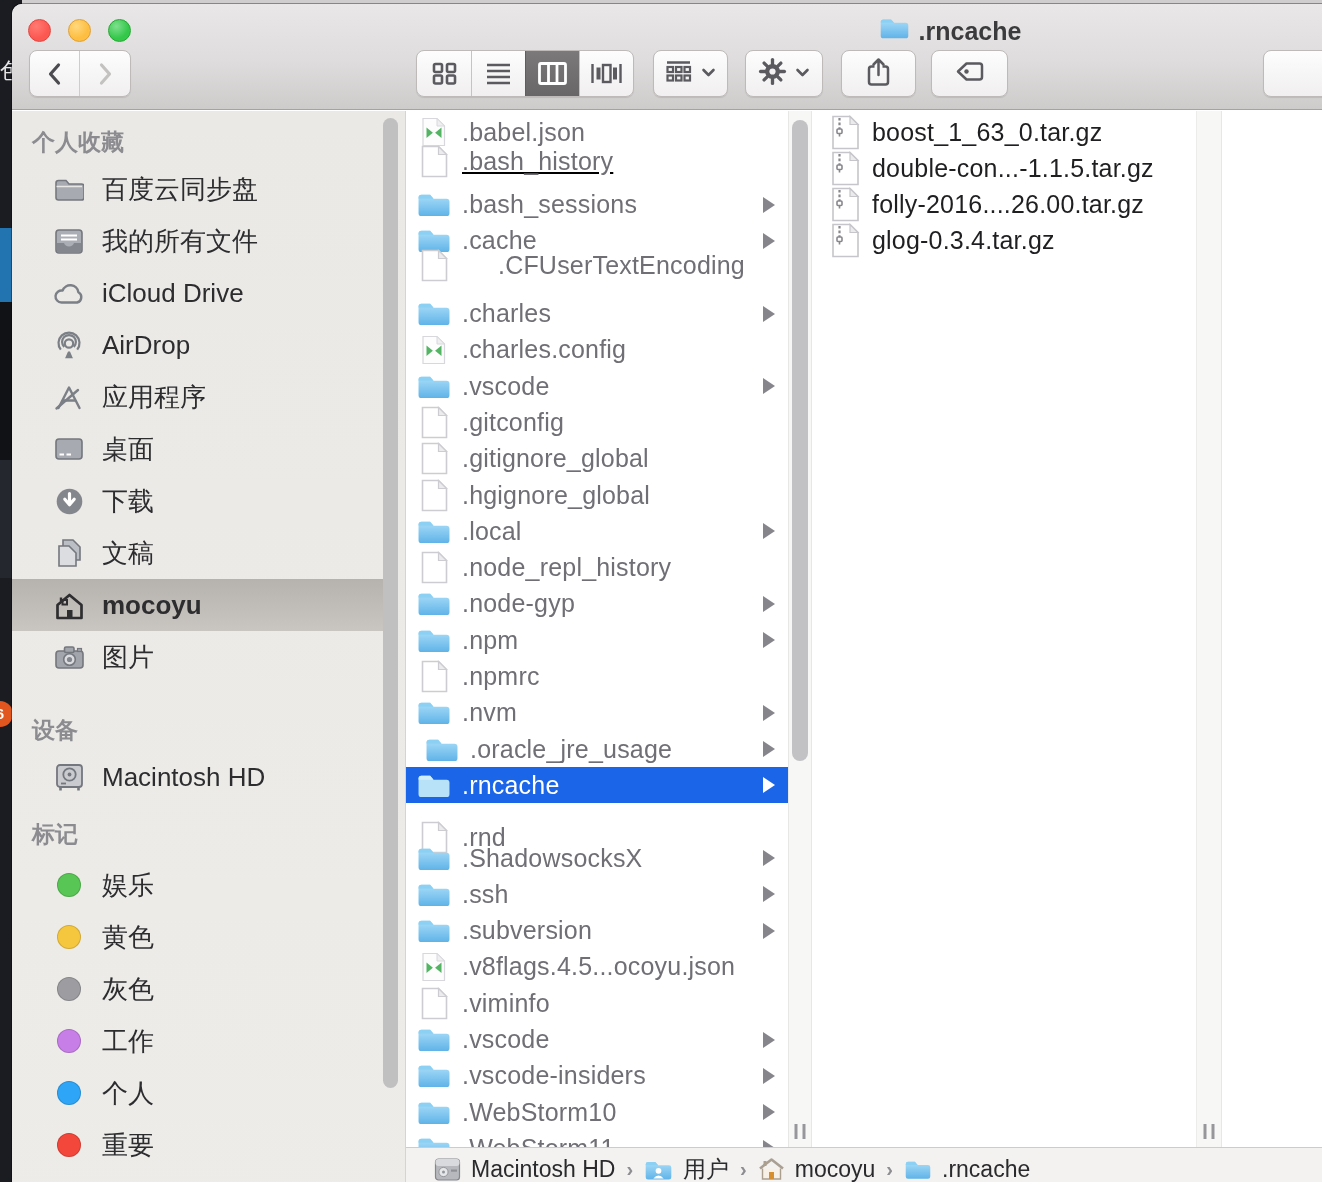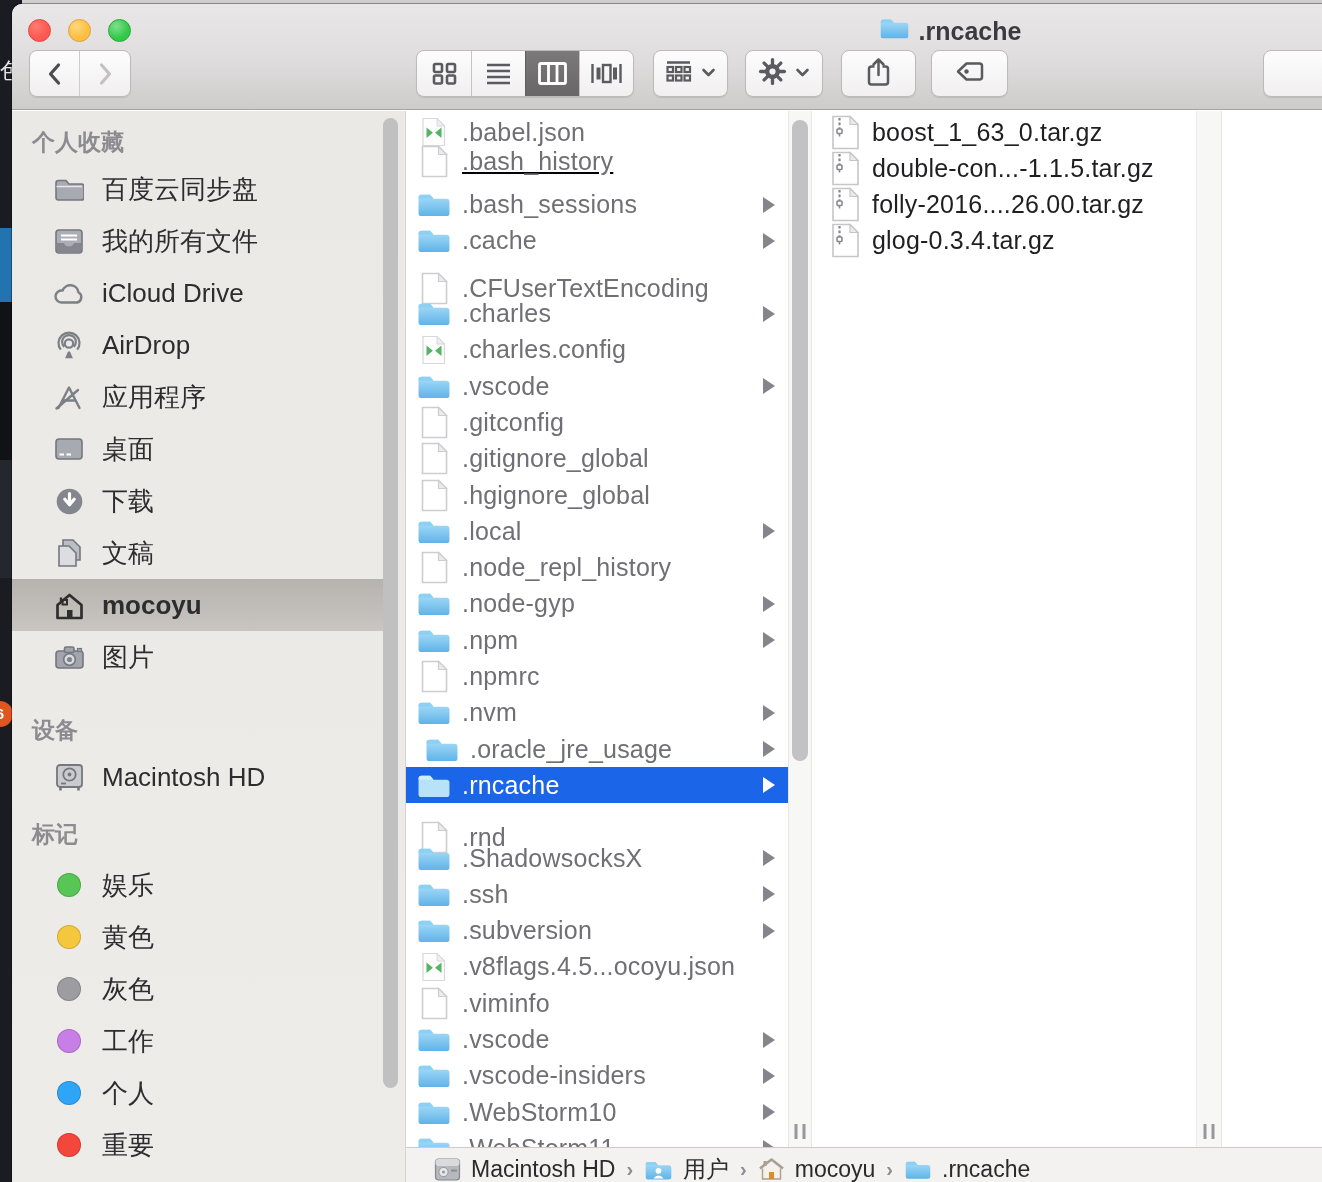--- a/index.html
+++ b/index.html
@@ -429,21 +429,21 @@
         <div class="row" style="top: 111.9px;">
           <span class="ric">
             <svg width="36" height="29" viewBox="0 0 36 30">
               <path d="M2 8 q0-3 3-3 h9 l3.5 4 H31 q3 0 3 3 v12 q0 3-3 3 H5 q-3 0-3-3 z" fill="url(#gradFolder)"></path>
               <path d="M2 8 q0-3 3-3 h9 l3.5 4 H2.2 z" fill="#8cd0f3"></path>
             </svg>
           </span>
           <span class="rname">.cache</span>
           <span class="arr"></span>
         </div>
-        <div class="row" style="top: 159px;">
+        <div class="row" style="top: 136px; gap: 36px;">
           <span class="ric">
             <svg width="27" height="33" viewBox="0 0 27 33">
               <path d="M1.5 1.5 h16 l8 8 v22 h-24 z" fill="#fff" stroke="#cdcdd1" stroke-width="1.6"></path>
               <path d="M17.5 1.5 v8 h8 z" fill="#ececef" stroke="#cdcdd1" stroke-width="1.2"></path>
             </svg>
           </span>
           <span class="rname">.CFUserTextEncoding</span>
         </div>
         <div class="row" style="top: 184.5px;">
           <span class="ric">

